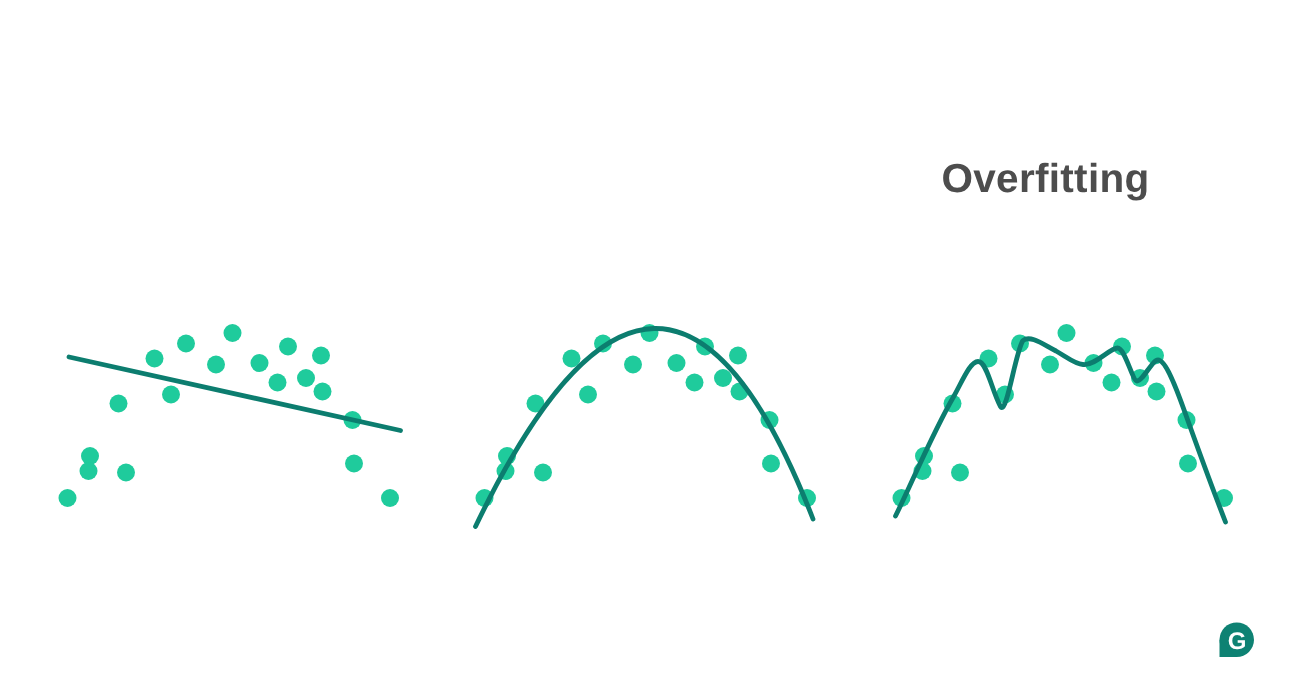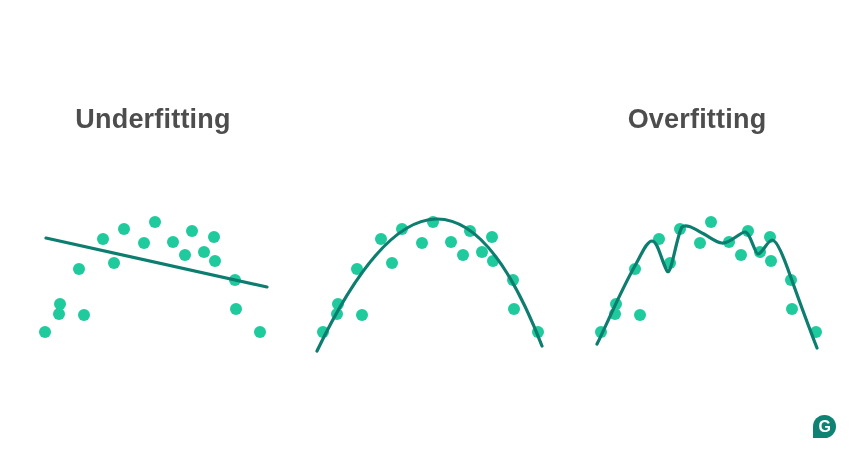--- a/index.html
+++ b/index.html
@@ -21,21 +21,20 @@
     stroke-linecap:round;stroke-linejoin:round;
   }
   .logo-mark{position:absolute;left:811px;top:414px;width:26px;height:26px;}
   .logo-mark text{font-family:"Liberation Sans",sans-serif;font-weight:bold;}
 </style>
 </head>
 <body>
 
 <div class="canvas">
 
-  <div class="panel-title" style="left: 22px; top: 104px;">Underfitting</div>
   <div class="panel-title" style="left: 566px; top: 104px;">Overfitting</div>
 
   <svg class="plot" width="262" height="175" viewBox="0 0 262 175" style="left: 22px; top: 190px;">
     <g>
         <circle cx="23" cy="142" r="6" fill="#1FCB9C"></circle>
         <circle cx="38" cy="114" r="6" fill="#1FCB9C"></circle>
         <circle cx="37" cy="124" r="6" fill="#1FCB9C"></circle>
         <circle cx="62" cy="125" r="6" fill="#1FCB9C"></circle>
         <circle cx="57" cy="79" r="6" fill="#1FCB9C"></circle>
         <circle cx="92" cy="73" r="6" fill="#1FCB9C"></circle>

